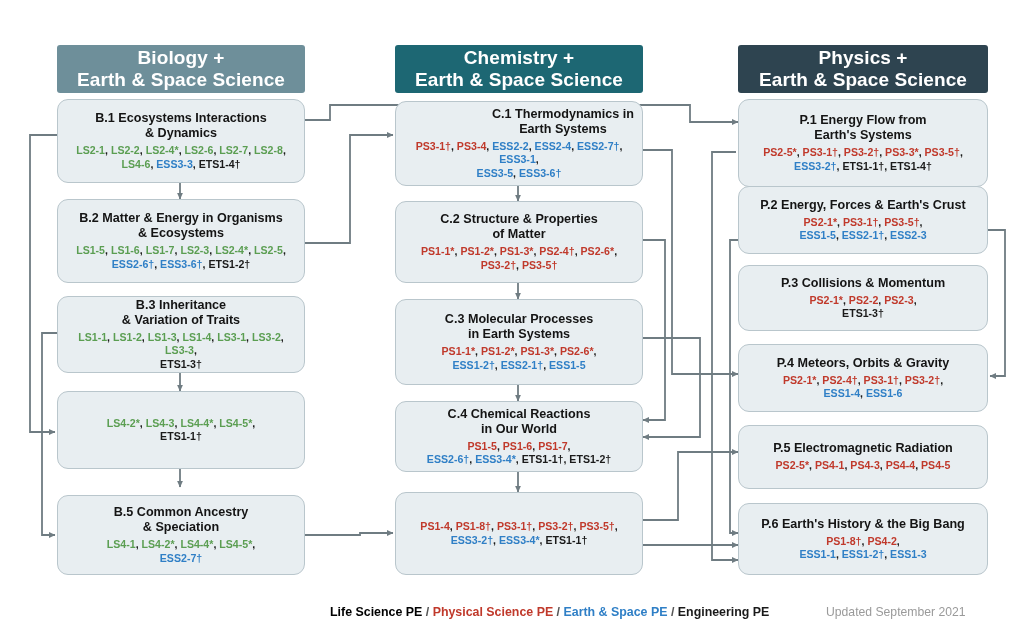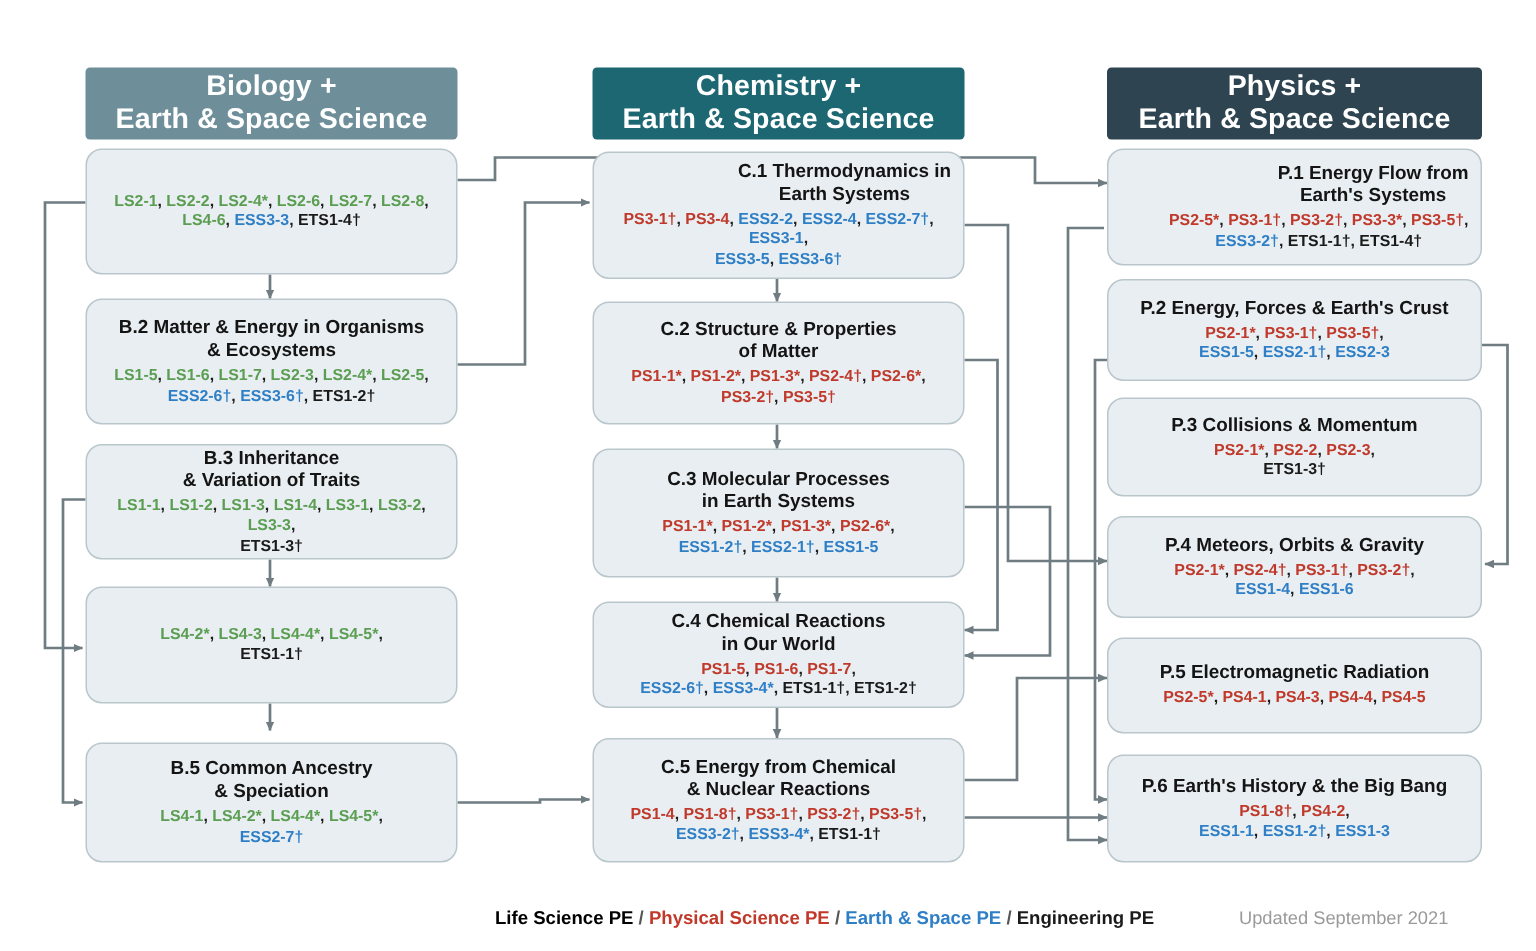--- a/index.html
+++ b/index.html
@@ -128,20 +128,22 @@
       <path d="M745,240 L730,240 L730,533 L738,533"></path>
     </g>
   </svg>
 
   <div class="col-header" style="left:57px; top:45px; width:248px; height:48px; background:#6e8f9a;">
     <span>Biology +</span>
     <span class="l2">Earth &amp; Space Science</span>
   </div>
 
   <div class="unit" style="left:57px; top:99px; width:248px; height:84px;">
+    <div class="unit-title">B.1 Ecosystems Interactions
+&amp; Dynamics</div>
     <div class="unit-codes ls"><span style="color: rgb(91, 158, 82);">LS2-1</span><span style="color: rgb(26, 26, 26);">, </span><span style="color: rgb(91, 158, 82);">LS2-2</span><span style="color: rgb(26, 26, 26);">, </span><span style="color: rgb(91, 158, 82);">LS2-4*</span><span style="color: rgb(26, 26, 26);">, </span><span style="color: rgb(91, 158, 82);">LS2-6</span><span style="color: rgb(26, 26, 26);">, </span><span style="color: rgb(91, 158, 82);">LS2-7</span><span style="color: rgb(26, 26, 26);">, </span><span style="color: rgb(91, 158, 82);">LS2-8</span><span style="color: rgb(26, 26, 26);">,</span><span style="color: rgb(26, 26, 26);"></span><br><span style="color: rgb(91, 158, 82);">LS4-6</span><span style="color: rgb(26, 26, 26);">, </span><span style="color: rgb(47, 127, 198);">ESS3-3</span><span style="color: rgb(26, 26, 26);">, </span><span style="color: rgb(26, 26, 26);">ETS1-4†</span></div>
   </div>
   <div class="unit" style="left:57px; top:199px; width:248px; height:84px;">
     <div class="unit-title">B.2 Matter &amp; Energy in Organisms
 &amp; Ecosystems</div>
     <div class="unit-codes ls"><span style="color: rgb(91, 158, 82);">LS1-5</span><span style="color: rgb(26, 26, 26);">, </span><span style="color: rgb(91, 158, 82);">LS1-6</span><span style="color: rgb(26, 26, 26);">, </span><span style="color: rgb(91, 158, 82);">LS1-7</span><span style="color: rgb(26, 26, 26);">, </span><span style="color: rgb(91, 158, 82);">LS2-3</span><span style="color: rgb(26, 26, 26);">, </span><span style="color: rgb(91, 158, 82);">LS2-4*</span><span style="color: rgb(26, 26, 26);">, </span><span style="color: rgb(91, 158, 82);">LS2-5</span><span style="color: rgb(26, 26, 26);">,</span><span style="color: rgb(26, 26, 26);"></span><br><span style="color: rgb(47, 127, 198);">ESS2-6†</span><span style="color: rgb(26, 26, 26);">, </span><span style="color: rgb(47, 127, 198);">ESS3-6†</span><span style="color: rgb(26, 26, 26);">, </span><span style="color: rgb(26, 26, 26);">ETS1-2†</span></div>
   </div>
   <div class="unit" style="left:57px; top:296px; width:248px; height:77px;">
     <div class="unit-title">B.3 Inheritance
 &amp; Variation of Traits</div>
@@ -175,31 +177,29 @@
     <div class="unit-title">C.3 Molecular Processes
 in Earth Systems</div>
     <div class="unit-codes ps"><span style="color: rgb(192, 57, 43);">PS1-1*</span><span style="color: rgb(26, 26, 26);">, </span><span style="color: rgb(192, 57, 43);">PS1-2*</span><span style="color: rgb(26, 26, 26);">, </span><span style="color: rgb(192, 57, 43);">PS1-3*</span><span style="color: rgb(26, 26, 26);">, </span><span style="color: rgb(192, 57, 43);">PS2-6*</span><span style="color: rgb(26, 26, 26);">,</span><span style="color: rgb(26, 26, 26);"></span><br><span style="color: rgb(47, 127, 198);">ESS1-2†</span><span style="color: rgb(26, 26, 26);">, </span><span style="color: rgb(47, 127, 198);">ESS2-1†</span><span style="color: rgb(26, 26, 26);">, </span><span style="color: rgb(47, 127, 198);">ESS1-5</span></div>
   </div>
   <div class="unit" style="left:395px; top:401px; width:248px; height:71px;">
     <div class="unit-title">C.4 Chemical Reactions
 in Our World</div>
     <div class="unit-codes ps"><span style="color: rgb(192, 57, 43);">PS1-5</span><span style="color: rgb(26, 26, 26);">, </span><span style="color: rgb(192, 57, 43);">PS1-6</span><span style="color: rgb(26, 26, 26);">, </span><span style="color: rgb(192, 57, 43);">PS1-7</span><span style="color: rgb(26, 26, 26);">,</span><span style="color: rgb(26, 26, 26);"></span><br><span style="color: rgb(47, 127, 198);">ESS2-6†</span><span style="color: rgb(26, 26, 26);">, </span><span style="color: rgb(47, 127, 198);">ESS3-4*</span><span style="color: rgb(26, 26, 26);">, </span><span style="color: rgb(26, 26, 26);">ETS1-1†</span><span style="color: rgb(26, 26, 26);">, </span><span style="color: rgb(26, 26, 26);">ETS1-2†</span></div>
   </div>
   <div class="unit" style="left:395px; top:492px; width:248px; height:83px;">
-    <div class="unit-title">C.5 Energy from Chemical
-&amp; Nuclear Reactions</div>
     <div class="unit-codes ps"><span style="color: rgb(192, 57, 43);">PS1-4</span><span style="color: rgb(26, 26, 26);">, </span><span style="color: rgb(192, 57, 43);">PS1-8†</span><span style="color: rgb(26, 26, 26);">, </span><span style="color: rgb(192, 57, 43);">PS3-1†</span><span style="color: rgb(26, 26, 26);">, </span><span style="color: rgb(192, 57, 43);">PS3-2†</span><span style="color: rgb(26, 26, 26);">, </span><span style="color: rgb(192, 57, 43);">PS3-5†</span><span style="color: rgb(26, 26, 26);">,</span><span style="color: rgb(26, 26, 26);"></span><br><span style="color: rgb(47, 127, 198);">ESS3-2†</span><span style="color: rgb(26, 26, 26);">, </span><span style="color: rgb(47, 127, 198);">ESS3-4*</span><span style="color: rgb(26, 26, 26);">, </span><span style="color: rgb(26, 26, 26);">ETS1-1†</span></div>
   </div>
 
   <div class="col-header" style="left:738px; top:45px; width:250px; height:48px; background:#2e4450;">
     <span>Physics +</span>
     <span class="l2">Earth &amp; Space Science</span>
   </div>
 
-  <div class="unit" style="left:738px; top:99px; width:250px; height:78px;align-items:flex-end;">
+  <div class="unit" style="left:738px; top:99px; width:250px; height:88px;">
     <div class="unit-title">P.1 Energy Flow from
 Earth's Systems</div>
     <div class="unit-codes ps"><span style="color: rgb(192, 57, 43);">PS2-5*</span><span style="color: rgb(26, 26, 26);">, </span><span style="color: rgb(192, 57, 43);">PS3-1†</span><span style="color: rgb(26, 26, 26);">, </span><span style="color: rgb(192, 57, 43);">PS3-2†</span><span style="color: rgb(26, 26, 26);">, </span><span style="color: rgb(192, 57, 43);">PS3-3*</span><span style="color: rgb(26, 26, 26);">, </span><span style="color: rgb(192, 57, 43);">PS3-5†</span><span style="color: rgb(26, 26, 26);">,</span><span style="color: rgb(26, 26, 26);"></span><br><span style="color: rgb(47, 127, 198);">ESS3-2†</span><span style="color: rgb(26, 26, 26);">, </span><span style="color: rgb(26, 26, 26);">ETS1-1†</span><span style="color: rgb(26, 26, 26);">, </span><span style="color: rgb(26, 26, 26);">ETS1-4†</span></div>
   </div>
   <div class="unit" style="left:738px; top:186px; width:250px; height:68px;">
     <div class="unit-title">P.2 Energy, Forces &amp; Earth's Crust</div>
     <div class="unit-codes ps"><span style="color: rgb(192, 57, 43);">PS2-1*</span><span style="color: rgb(26, 26, 26);">, </span><span style="color: rgb(192, 57, 43);">PS3-1†</span><span style="color: rgb(26, 26, 26);">, </span><span style="color: rgb(192, 57, 43);">PS3-5†</span><span style="color: rgb(26, 26, 26);">,</span><span style="color: rgb(26, 26, 26);"></span><br><span style="color: rgb(47, 127, 198);">ESS1-5</span><span style="color: rgb(26, 26, 26);">, </span><span style="color: rgb(47, 127, 198);">ESS2-1†</span><span style="color: rgb(26, 26, 26);">, </span><span style="color: rgb(47, 127, 198);">ESS2-3</span></div>
   </div>
   <div class="unit" style="left:738px; top:265px; width:250px; height:66px;">
     <div class="unit-title">P.3 Collisions &amp; Momentum</div>

